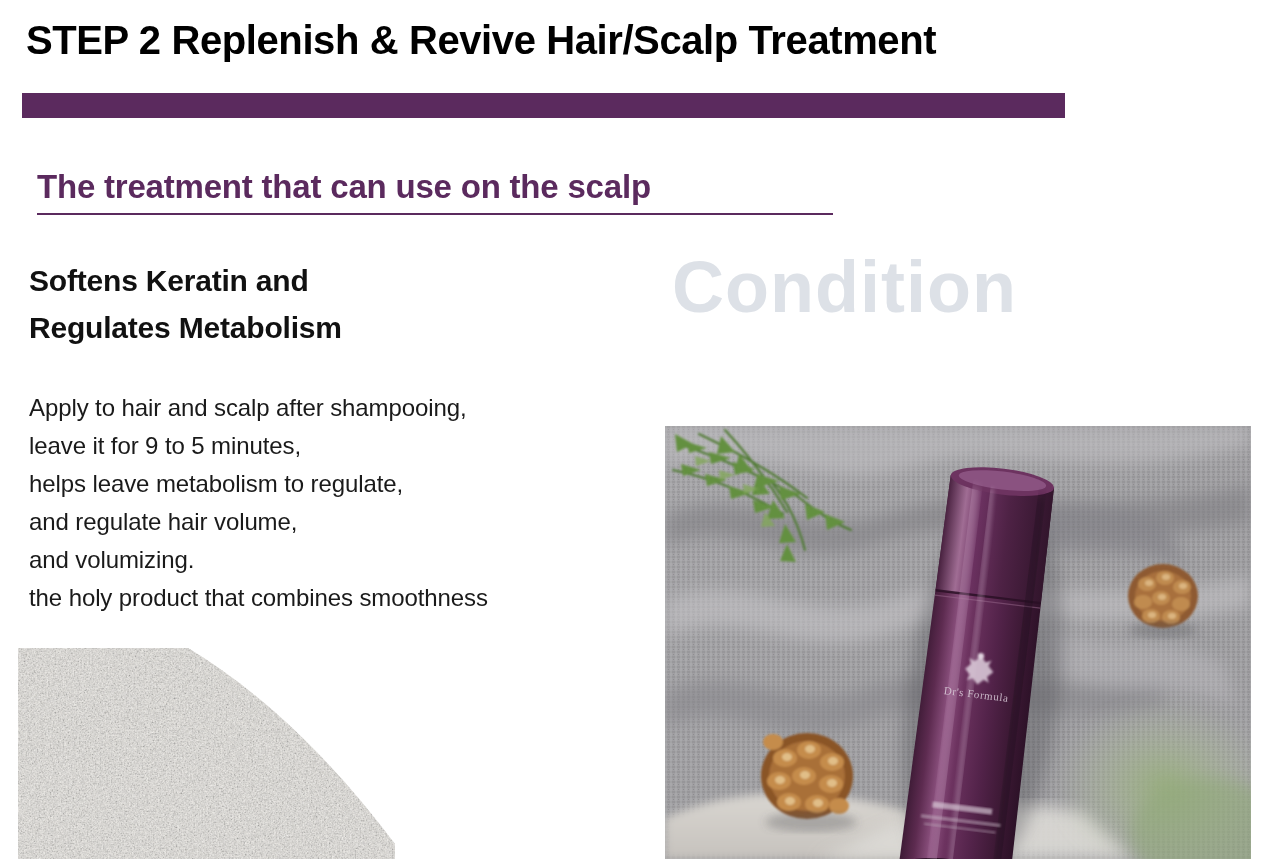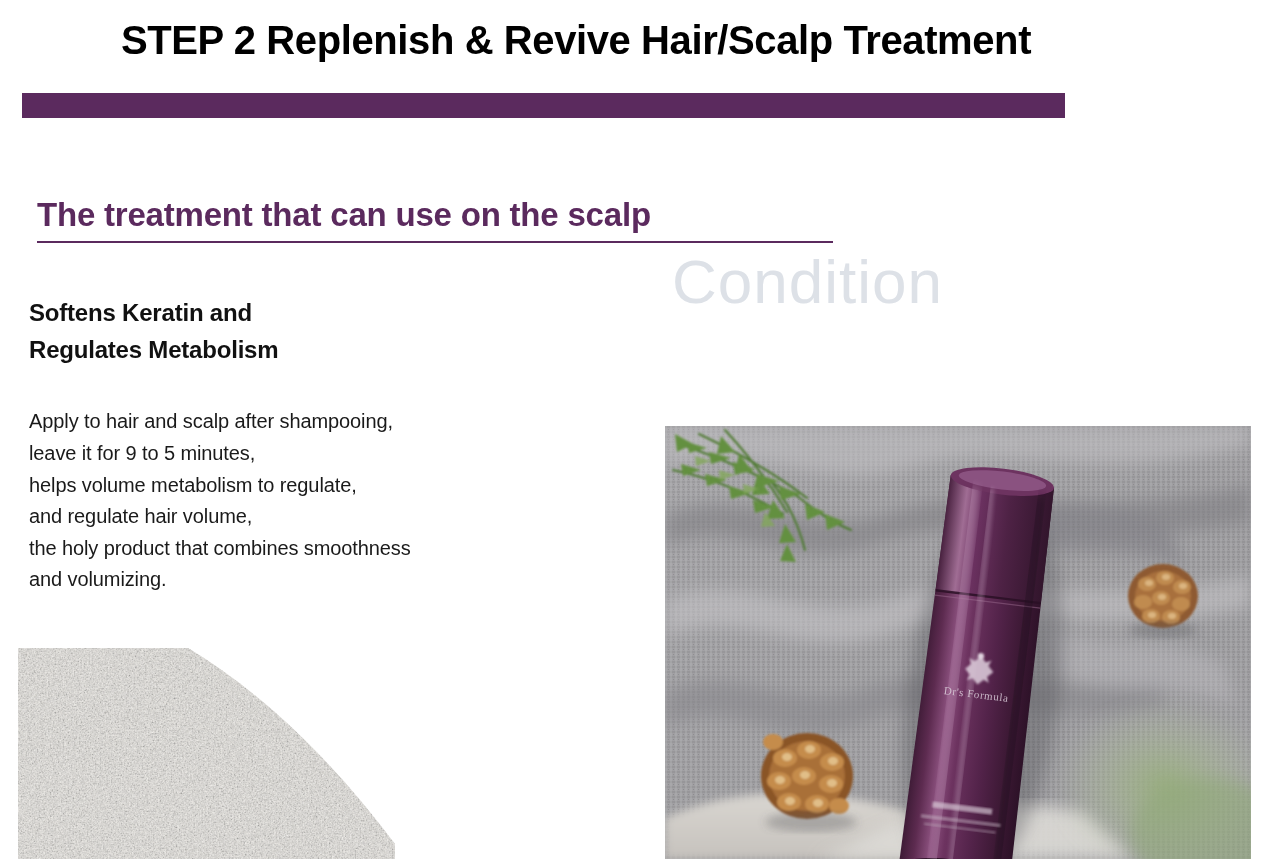--- a/index.html
+++ b/index.html
@@ -24,21 +24,20 @@
     position: absolute;
     left: 26px;
     top: 17px;
     width: 1100px;
     font-size: 40px;
     font-weight: bold;
     color: #000000;
     letter-spacing: -0.4px;
     line-height: 1.15;
     white-space: nowrap;
-    text-align: center;
   }
 
   
   .title-bar {
     position: absolute;
     left: 22px;
     top: 93px;
     width: 1043px;
     height: 25px;
     background: #5B2A5E;
@@ -51,67 +50,65 @@
     top: 166px;
     width: 800px;
   }
   .subtitle {
     font-size: 33px;
     font-weight: bold;
     color: #5B2A5E;
     letter-spacing: -0.2px;
     line-height: 1.25;
     white-space: nowrap;
-    margin-top: 28px;
   }
   .subtitle-rule {
     margin-top: 6px;
     width: 796px;
     height: 2px;
     background: #5B2A5E;
   }
 
   
   .left-col {
     position: absolute;
     left: 29px;
     top: 258px;
     width: 610px;
   }
   .lead-heading {
-    font-size: 24px;
+    font-size: 30px;
     font-weight: bold;
     color: #111111;
     line-height: 1.55;
     letter-spacing: -0.2px;
-    margin-top: 36px;
   }
   .lead-heading .lh-line {
     display: block;
     white-space: nowrap;
   }
   .body-copy {
     margin-top: 38px;
-    font-size: 20px;
+    font-size: 24px;
     color: #1a1a1a;
     line-height: 1.58;
     letter-spacing: -0.1px;
   }
   .body-copy .bc-line {
     display: block;
     white-space: nowrap;
   }
 
   
   .watermark {
     position: absolute;
     left: 672px;
     top: 251px;
-    font-size: 62px;
-    font-weight: normal;
+    font-size: 72px;
+    font-weight: bold;
     color: #dde1e7;
     letter-spacing: 1px;
     line-height: 1;
     white-space: nowrap;
     user-select: none;
   }
 
   
   .product-photo {
     position: absolute;
@@ -151,24 +148,24 @@
   </div>
 
   <div class="left-col">
     <div class="lead-heading">
       <span class="lh-line">Softens Keratin and</span>
       <span class="lh-line">Regulates Metabolism</span>
     </div>
     <div class="body-copy">
       <span class="bc-line">Apply to hair and scalp after shampooing,</span>
       <span class="bc-line">leave it for 9 to 5 minutes,</span>
-      <span class="bc-line">helps volume metabolism to regulate,</span>
+      <span class="bc-line">helps leave metabolism to regulate,</span>
       <span class="bc-line">and regulate hair volume,</span>
+      <span class="bc-line">and volumizing.</span>
       <span class="bc-line">the holy product that combines smoothness</span>
-      <span class="bc-line">and volumizing.</span>
     </div>
   </div>
 
   <div class="watermark">Condition</div>
 
   <div class="product-photo">
     <svg class="photo-svg" viewBox="0 0 586 433" preserveAspectRatio="none">
       <defs>
         <linearGradient id="fabricBase" x1="0" y1="0" x2="1" y2="1">
           <stop offset="0%" stop-color="#aeadb0"></stop>

